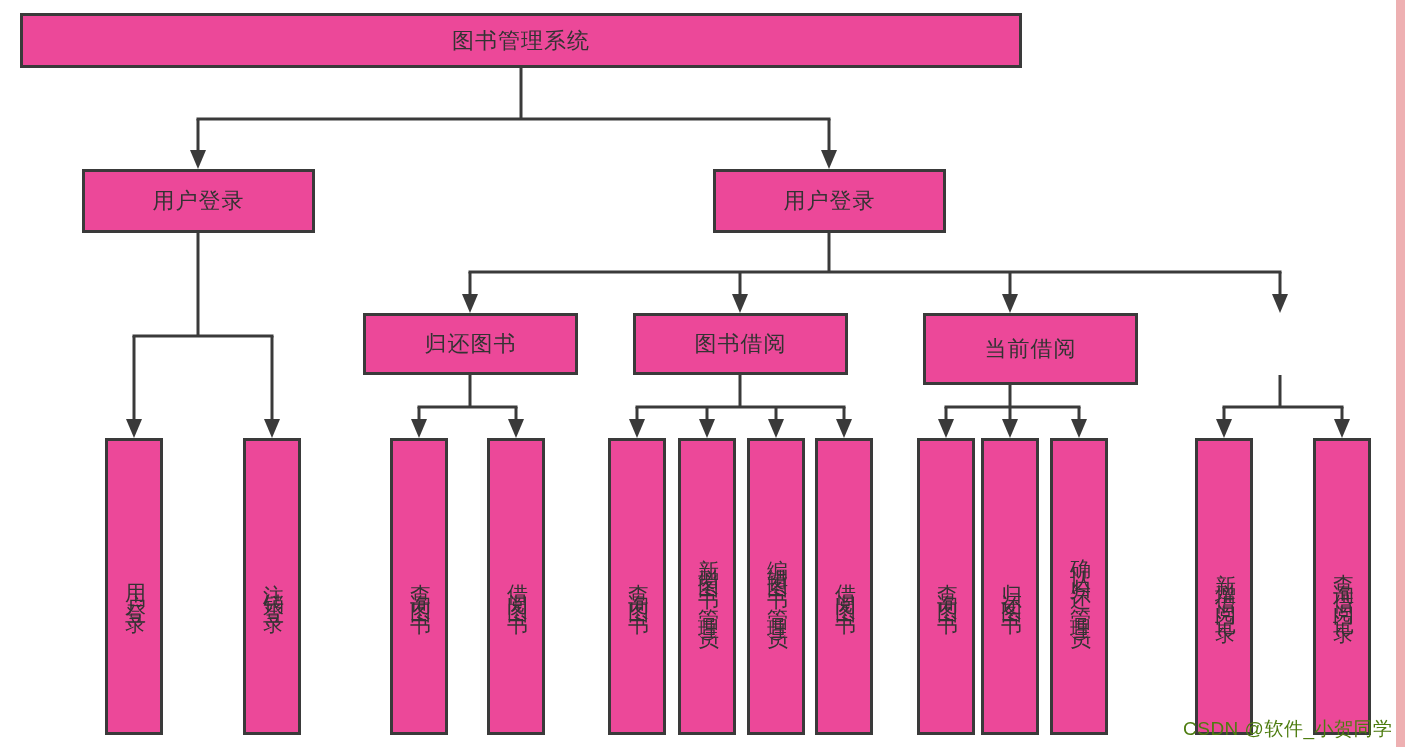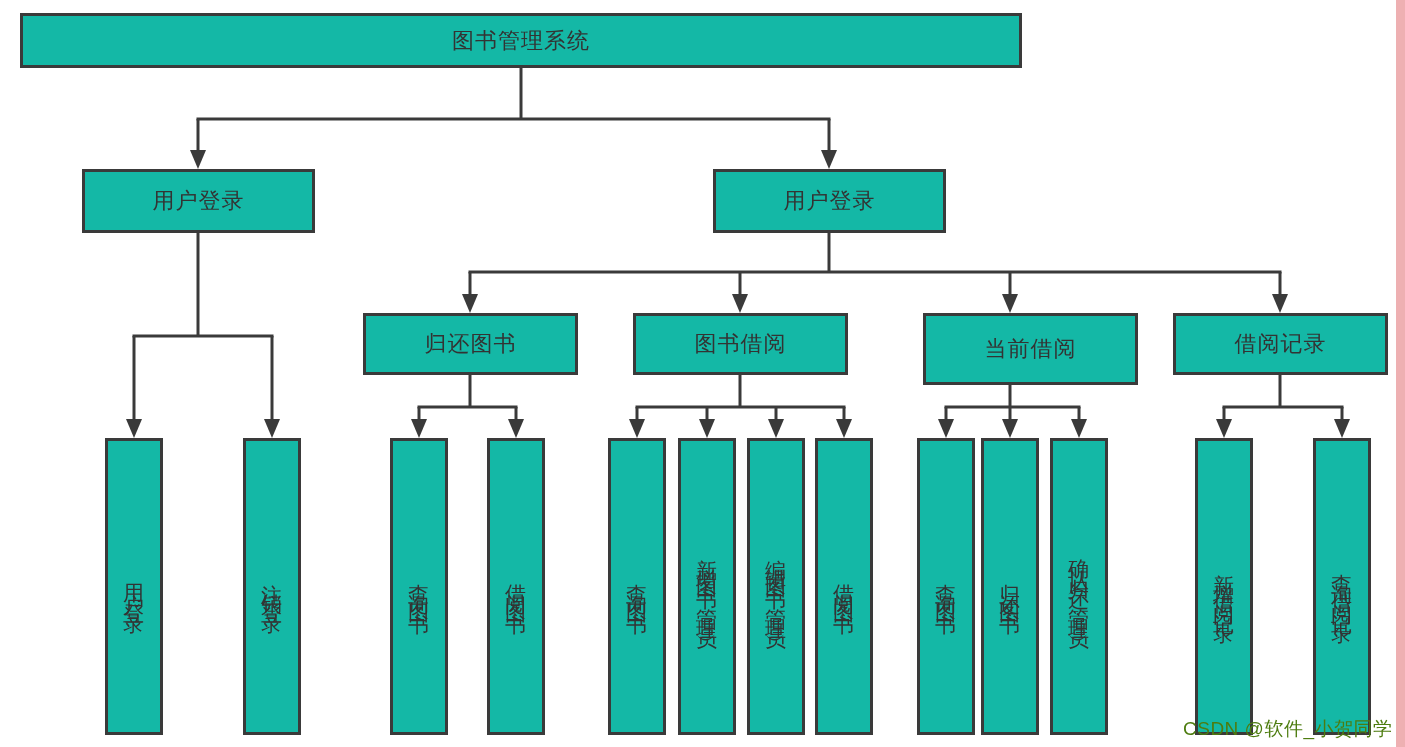--- a/index.html
+++ b/index.html
@@ -3,26 +3,27 @@
 <meta charset="utf-8">
 <style>
   html,body{margin:0;padding:0;}
   body{font-family:"Liberation Sans",sans-serif;background:#ffffff;}
   .canvas{position:relative;width:1405px;height:747px;background:#ffffff;overflow:hidden;}
   .wires{position:absolute;left:0;top:0;width:1405px;height:747px;}
   .box{
     position:absolute;
     box-sizing:border-box;
     border:3px solid #3a3a3a;
-    background:#14b8a6;
+    background:#ec4899;
     display:flex;
     align-items:center;
     justify-content:center;
     color:#333333;
     z-index:2;
+    font-family:Liberation Mono, monospace;
   }
   .box.h span{
     font-size:22px;
     letter-spacing:1px;
     white-space:nowrap;
   }
   .box.v span{
     writing-mode:vertical-rl;
     text-orientation:mixed;
     font-size:21px;
@@ -132,23 +133,20 @@
 
   <div class="box h" style="left:363px;top:313px;width:215px;height:62px">
     <span>归还图书</span>
   </div>
   <div class="box h" style="left:633px;top:313px;width:215px;height:62px">
     <span>图书借阅</span>
   </div>
   <div class="box h" style="left:923px;top:313px;width:215px;height:72px">
     <span>当前借阅</span>
   </div>
-  <div class="box h" style="left:1173px;top:313px;width:215px;height:62px">
-    <span>借阅记录</span>
-  </div>
 
   <div class="box v" style="left:105px;top:438px;width:58px;height:297px">
     <span>用户登录</span>
   </div>
   <div class="box v" style="left:243px;top:438px;width:58px;height:297px">
     <span>注销登录</span>
   </div>
 
   <div class="box v" style="left:390px;top:438px;width:58px;height:297px">
     <span>查询图书</span>

